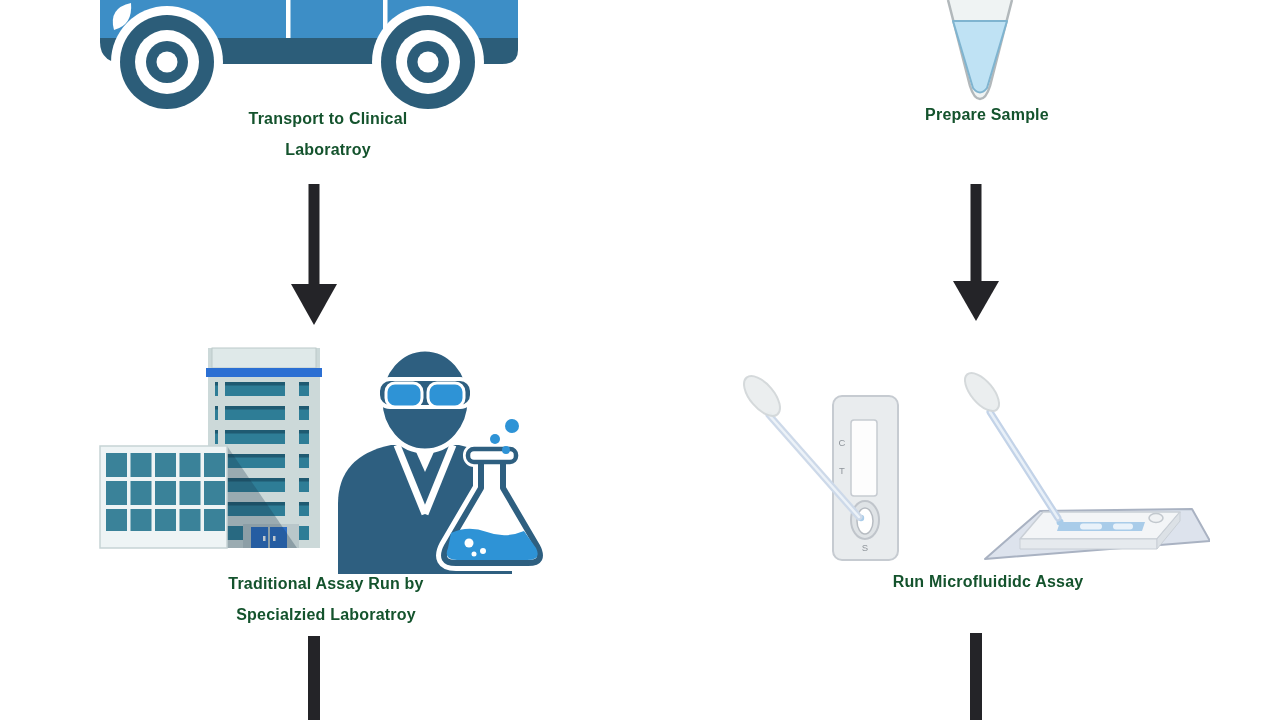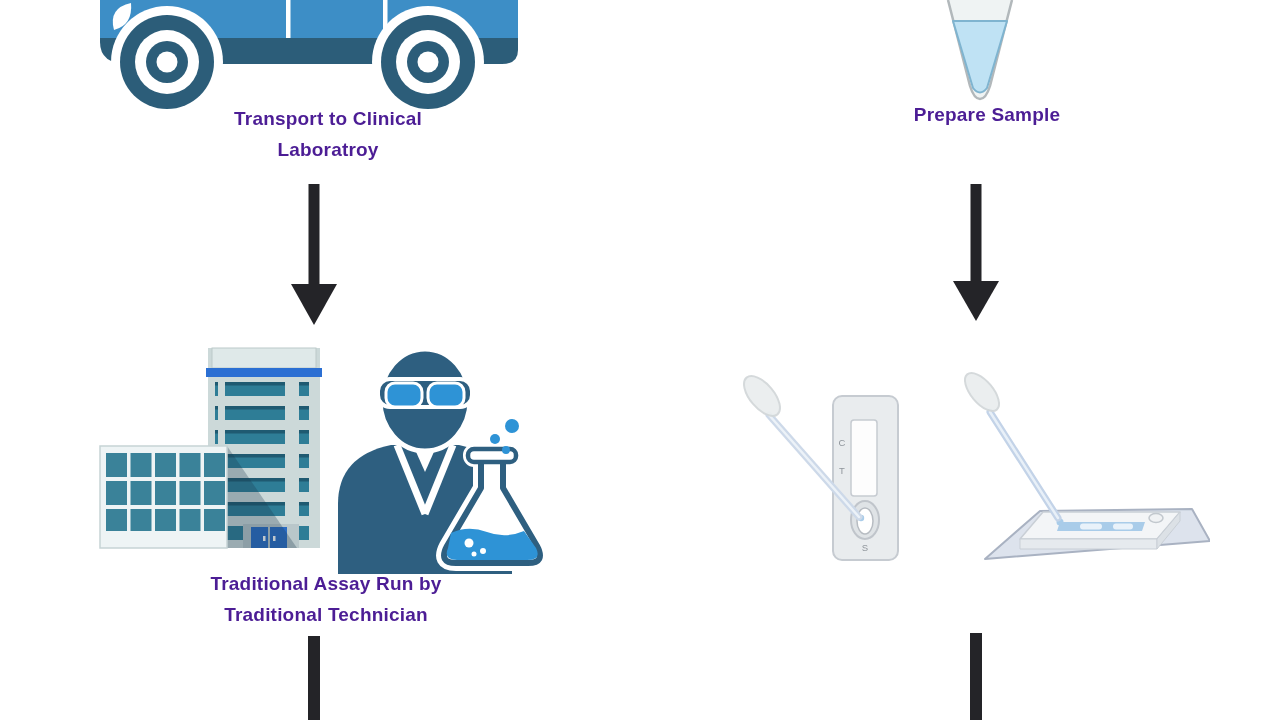--- a/index.html
+++ b/index.html
@@ -3,22 +3,22 @@
 <meta charset="utf-8">
 <style>
   html,body{margin:0;padding:0;background:#fff;}
   .canvas{
     position:relative;width:1280px;height:720px;background:#ffffff;
     overflow:hidden;font-family:"Liberation Sans",sans-serif;
   }
   .abs{position:absolute;}
   .abs svg{display:block;width:100%;height:100%;}
   .step-label{
-    position:absolute;font-weight:700;font-size:19px;line-height:31px;
-    color:#4c1d95;text-align:center;white-space:pre-line;letter-spacing:.2px;
+    position:absolute;font-weight:700;font-size:16px;line-height:31px;
+    color:#14532d;text-align:center;white-space:pre-line;letter-spacing:.2px;
   }
   .arrow-stem{width:12px;height:100%;background:#242428;}
 </style>
 </head>
 <body>
 
 <div class="canvas">
 
   <div class="abs" style="left:100px;top:0;width:418px;height:112px">
     <svg viewBox="0 0 418 112">
@@ -129,21 +129,21 @@
         <circle cx="388" cy="205" r="3" fill="#ffffff"></circle>
         <circle cx="379" cy="208" r="2.5" fill="#ffffff"></circle>
         <circle cx="400" cy="93" r="5" fill="#2e93d6"></circle>
         <circle cx="417" cy="80" r="7" fill="#2e93d6"></circle>
         <circle cx="411" cy="104" r="4" fill="#2e93d6"></circle>
       </g>
     </svg>
   </div>
 
   <div class="step-label" style="left:146px;top:568px;width:360px">Traditional Assay Run by
-Traditional Technician</div>
+Specialzied Laboratroy</div>
 
   <div class="abs" style="left:308px;top:636px;width:12px;height:84px">
     <div class="arrow-stem"></div>
   </div>
 
   <div class="abs" style="left:941px;top:0;width:78px;height:104px">
     <svg viewBox="0 0 78 104">
       <path d="M7,0 L29,86 Q33,99 39,99 Q45,99 49,86 L71,0 Z" fill="#eff3f3"></path>
       <path d="M7,0 L29,86 Q33,99 39,99 Q45,99 49,86 L71,0" fill="none" stroke="#b2b8bb" stroke-width="2.5" stroke-linejoin="round"></path>
       <path d="M12,21 L66,21 L46,88 Q39,97 32,88 Z" fill="#bfe2f4" stroke="#7fb4d0" stroke-width="2" stroke-linejoin="round"></path>
@@ -193,18 +193,19 @@
         <circle cx="100" cy="154" r="3.5" fill="#a9cce9"></circle>
         <line x1="30" y1="44" x2="98" y2="150" stroke="#c3d3e8" stroke-width="7" stroke-linecap="round"></line>
         <line x1="30" y1="44" x2="98" y2="150" stroke="#e8f0f8" stroke-width="2.5" stroke-linecap="round"></line>
         <g transform="translate(22,24) rotate(-40)">
           <ellipse rx="11" ry="23" fill="#eaeeef" stroke="#d3d8da" stroke-width="2" opacity="0.95"></ellipse>
         </g>
       </g>
     </svg>
   </div>
 
+  <div class="step-label" style="left:808px;top:566px;width:360px">Run Microfluididc Assay</div>
 
   <div class="abs" style="left:970px;top:633px;width:12px;height:87px">
     <div class="arrow-stem"></div>
   </div>
 
 </div>
 
 </body></html>

